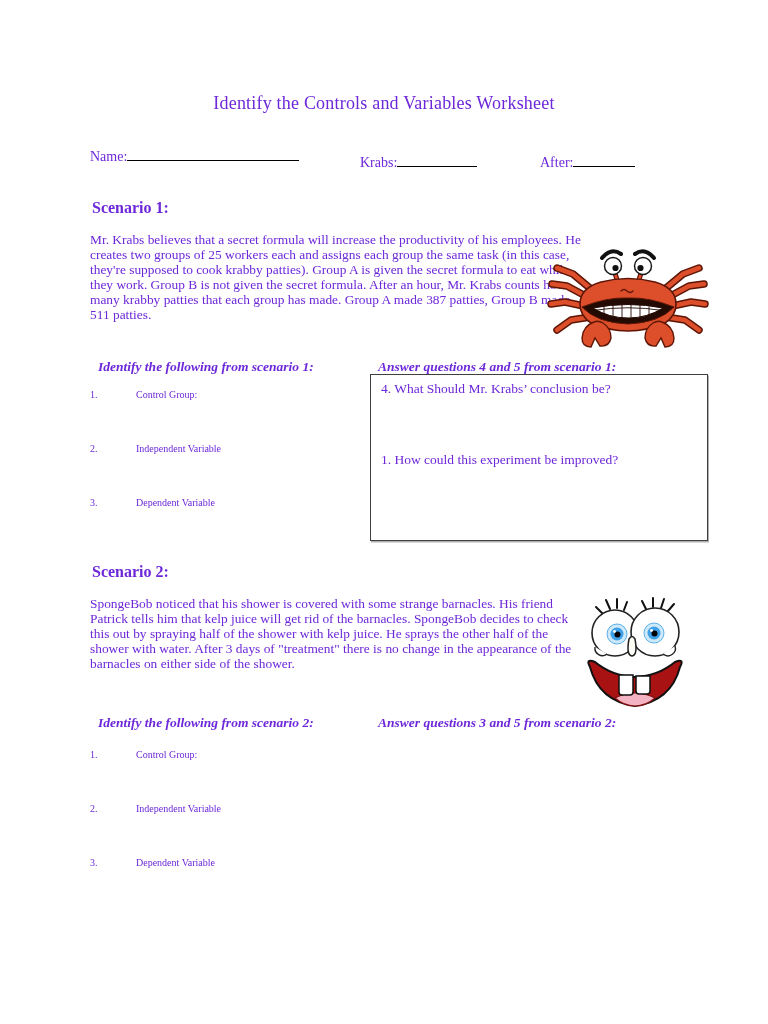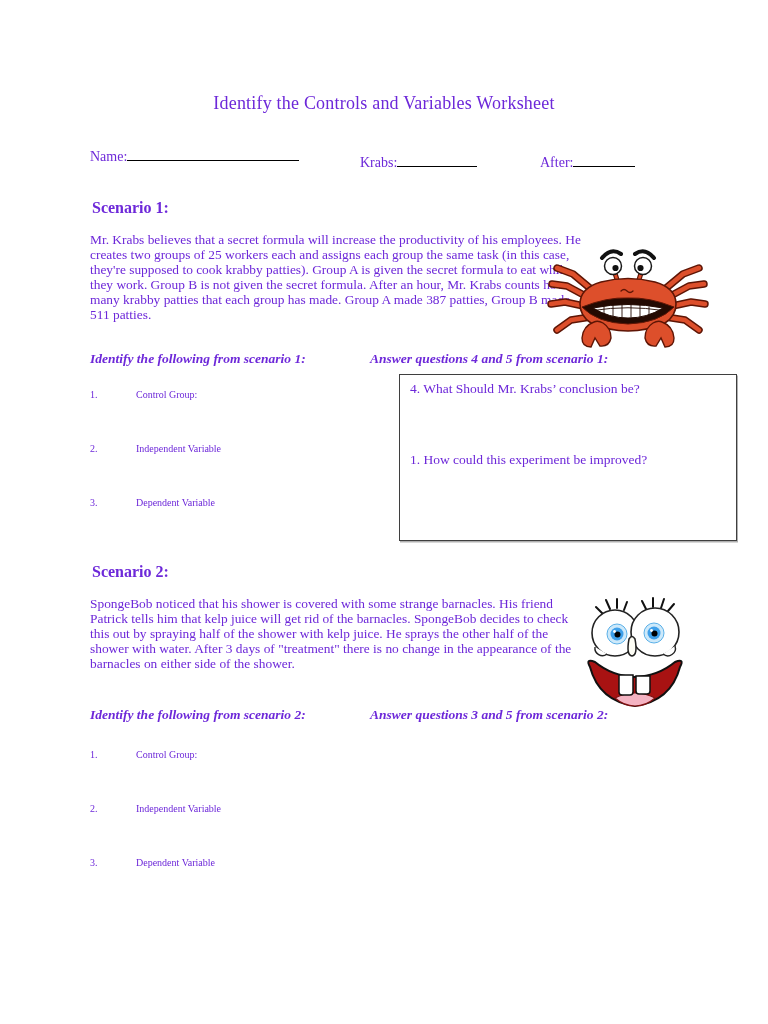--- a/index.html
+++ b/index.html
@@ -26,29 +26,29 @@
   #sc2-head { top:561px; }
 
   .para { position:absolute; left:90px; width:492px; margin:0; font-size:13.4px; line-height:15px; text-align:left; }
   #para1 { top:232px; }
   #para2 { top:596px; }
 
   .illus { position:absolute; }
   #crab-illustration   { left:547px; top:246px; }
   #sponge-illustration { left:582px; top:595px; }
 
-  .col-head { position:absolute; margin:0; font-size:13.5px; font-weight:bold; font-style:italic; }
+  .col-head { position:absolute; margin:8px; font-size:13.5px; font-weight:bold; font-style:italic; }
   .col-head-left  { left:90px; width:300px; }
   .col-head-right { left:370px; width:337px; text-align:left; }
   #identify-head-1, #answer-head-1 { top:351px; }
   #identify-head-2, #answer-head-2 { top:707px; }
 
   .answer-box {
     position:absolute; left:370px; width:336px; height:165px;
-    border:1px solid #3f3f3f; background:#fff; box-shadow:1px 1.5px 0 rgba(80,80,80,.45);margin-left:29px;
+    border:1px solid #3f3f3f; background:#fff; box-shadow:1px 1.5px 0 rgba(80,80,80,.45);
   }
   #answer-box-1 { top:374px; }
   #answer-box-2 { top:730px; }
   .q { position:absolute; left:10px; width:316px; margin:0; font-size:13.5px; }
   .q4 { top:6px; }
   .q5 { top:77px; }
 
   .item { position:absolute; left:90px; font-size:10px; white-space:nowrap; }
   .item .num { display:inline-block; width:46px; }
   #s1-item-1 { top:389px; } #s1-item-2 { top:443px; } #s1-item-3 { top:497px; }

